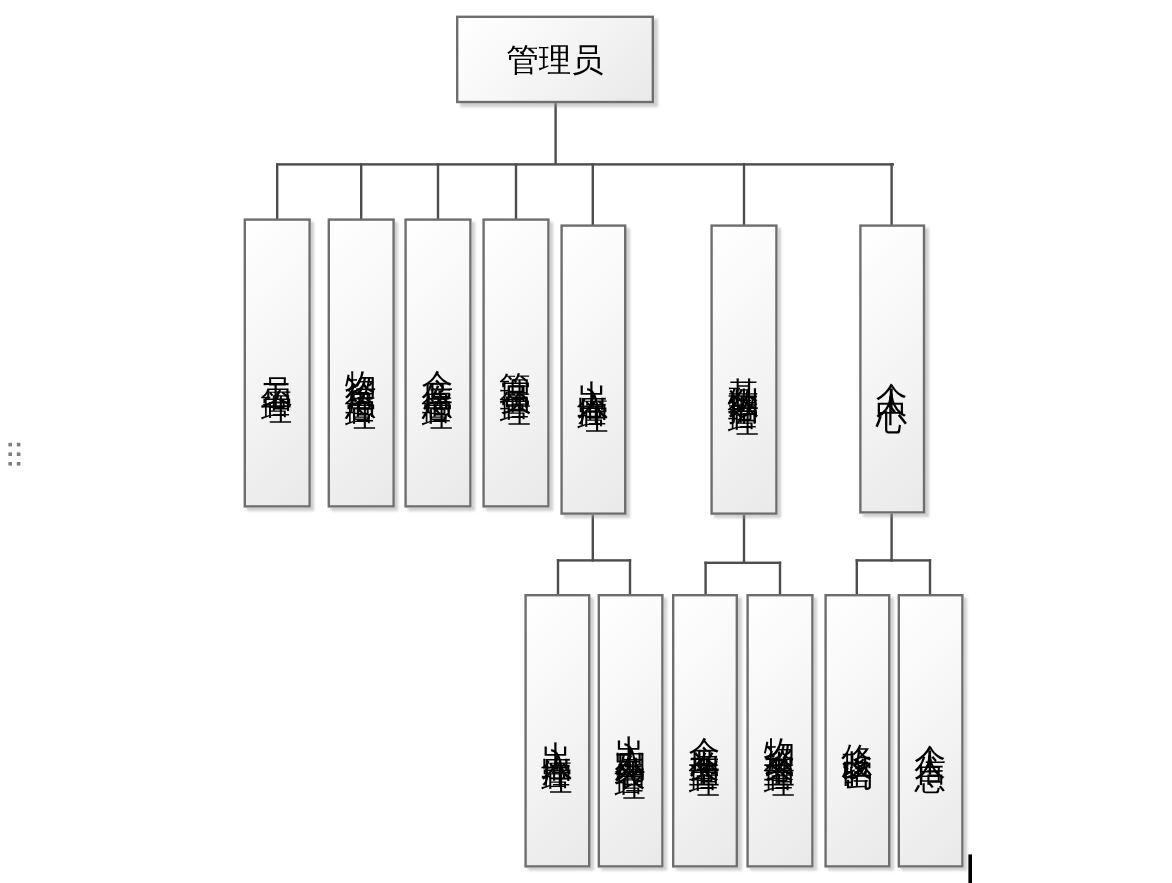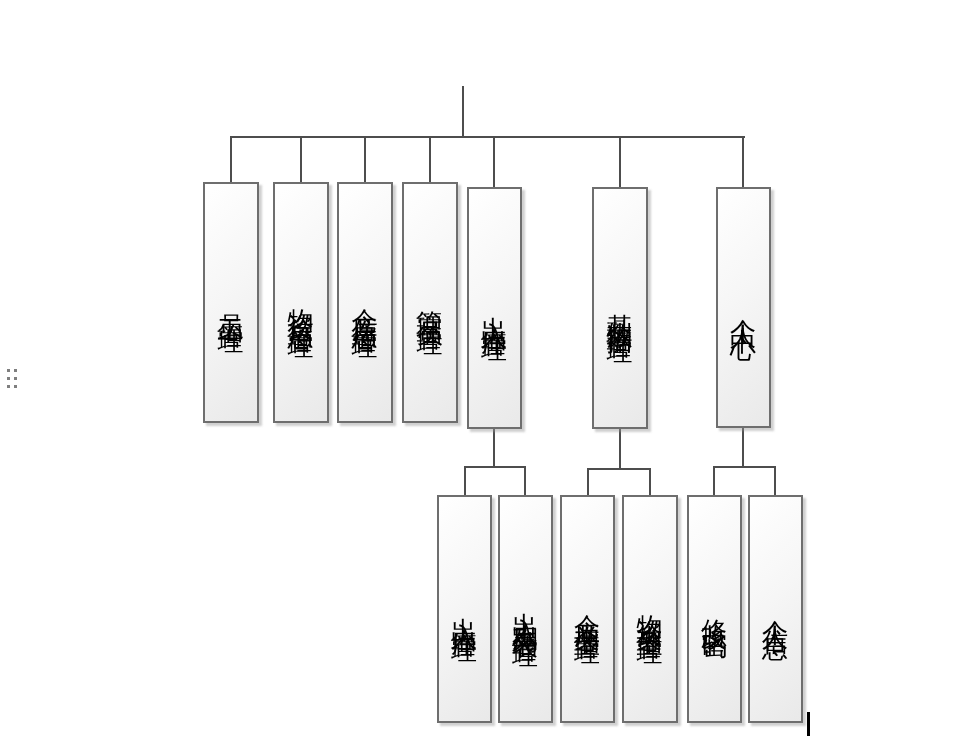--- a/index.html
+++ b/index.html
@@ -100,20 +100,23 @@
   <div class="line" style="left:619px; top:429px; width:2px;  height:41px;"></div>
   <div class="line" style="left:587px; top:468px; width:64px; height:2px;"></div>
   <div class="line" style="left:587px; top:468px; width:2px;  height:28px;"></div>
   <div class="line" style="left:649px; top:468px; width:2px;  height:28px;"></div>
 
   <div class="line" style="left:742px; top:428px; width:2px;  height:40px;"></div>
   <div class="line" style="left:713px; top:466px; width:63px; height:2px;"></div>
   <div class="line" style="left:713px; top:466px; width:2px;  height:30px;"></div>
   <div class="line" style="left:774px; top:466px; width:2px;  height:30px;"></div>
 
+  <div class="node root" style="left:380px; top:13px; width:165px; height:73px;">
+    <span>管理员</span>
+  </div>
 
   <div class="node vert" style="left:203px; top:182px; width:56px; height:241px;">
     <span class="vtext">员工管理</span>
   </div>
   <div class="node vert" style="left:273px; top:182px; width:56px; height:241px;">
     <span class="vtext">物资信息管理</span>
   </div>
   <div class="node vert" style="left:337px; top:182px; width:56px; height:241px;">
     <span class="vtext">仓库信息管理</span>
   </div>

